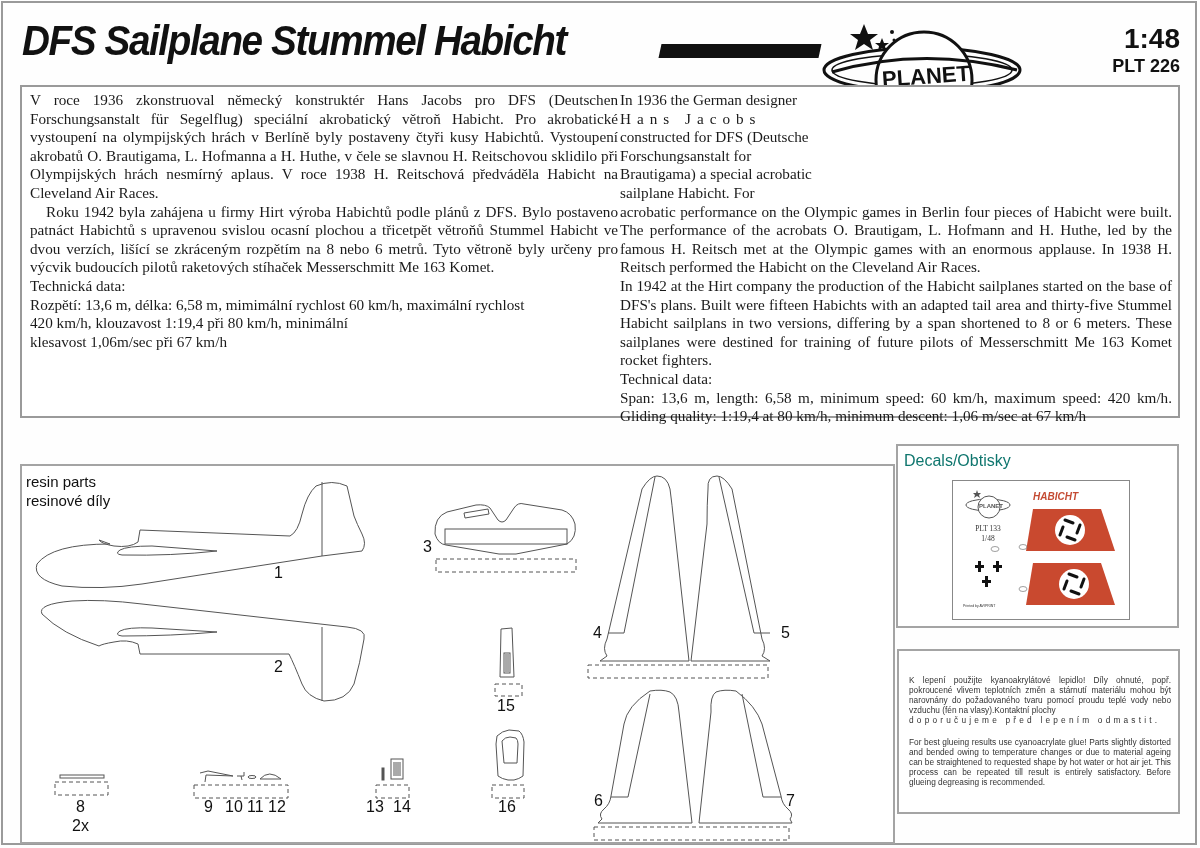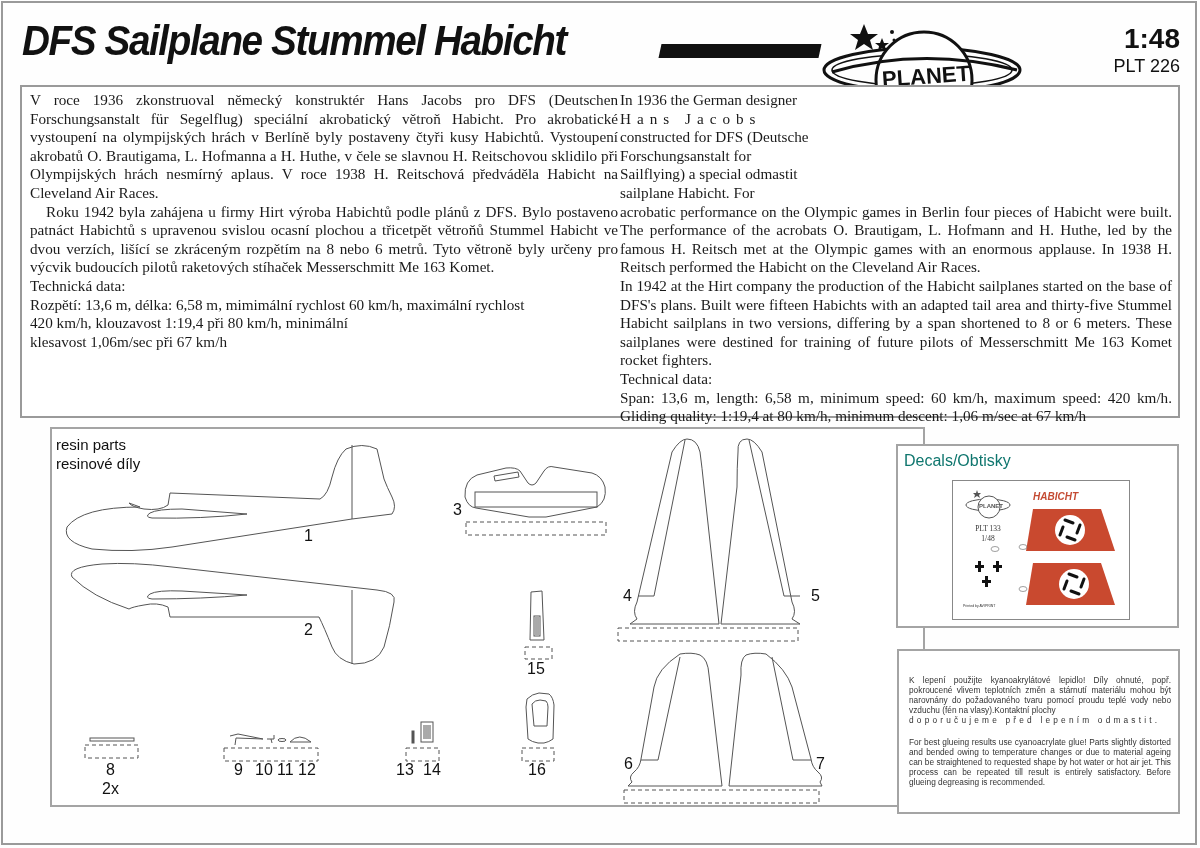--- a/index.html
+++ b/index.html
@@ -17,43 +17,43 @@
     transform:scaleX(0.92); transform-origin:left top; color:#111; line-height:50px;
   }
   .title-bar {
     position:absolute; left:660px; top:44px; width:160px; height:14px; background:#111;
     transform:skewX(-12deg);
   }
   .logo { position:absolute; left:812px; top:18px; width:220px; height:120px; }
   .scale { position:absolute; right:20px; top:24px; font-family:"Liberation Sans", sans-serif;
     font-weight:bold; font-size:28px; color:#111; text-align:right; line-height:30px; }
   .code { position:absolute; right:20px; top:56px; font-family:"Liberation Sans", sans-serif;
-    font-size:18px; color:#111; text-align:right; }
+    font-size:18px; color:#111; text-align:right;font-weight:bold; }
 
   .text-box {
     position:absolute; left:20px; top:85px; width:1160px; height:333px;
     border:2px solid #9a9a9a; box-sizing:border-box; background:#fff;padding-left:10px;
   }
   .cz-col {
     position:absolute; left:8px; top:4px; width:588px; font-size:15.2px; line-height:18.6px;
     text-align:justify;
   }
   .cz-col p, .en-col p { margin:0; }
   .indent { text-indent:16px; }
   .en-col {
     position:absolute; left:598px; top:4px; width:552px; font-size:15.2px; line-height:18.6px;
     text-align:justify;
   }
   .en-head { display:flex; justify-content:space-between;flex-direction:column; }
   .en-head span { display:block; }
   .spread { letter-spacing:6px; }
 
   .parts-box {
-    position:absolute; left:20px; top:427px; width:875px; height:380px;
-    border:2px solid #a4a4a4; box-sizing:border-box; background:#fff;margin-left:30px;
+    position:absolute; left:20px; top:464px; width:875px; height:380px;
+    border:2px solid #a4a4a4; box-sizing:border-box; background:#fff;
   }
   .parts-label { position:absolute; left:4px; top:6px; font-family:"Liberation Sans", sans-serif;
     font-size:15px; line-height:19px; color:#111; }
   .parts-svg { position:absolute; left:-20px; top:-442px; width:1200px; height:848px; pointer-events:none; }
   .num { position:absolute; font-family:"Liberation Sans", sans-serif; font-size:16px; color:#111; }
 
   .decal-box {
     position:absolute; left:896px; top:444px; width:283px; height:184px;
     border:2px solid #a4a4a4; box-sizing:border-box; background:#fff;
   }
@@ -114,21 +114,21 @@
   <div class="en-col">
     <div class="en-head">
       <span>In 1936 the German designer</span>
       <span class="spread">Hans Jacobs</span>
     </div>
     <div class="en-head">
       <span>constructed for DFS (Deutsche</span>
       <span>Forschungsanstalt for</span>
     </div>
     <div class="en-head">
-      <span>Sailflying) a special odmastit</span>
+      <span>Brautigama) a special acrobatic</span>
       <span>sailplane Habicht. For</span>
     </div>
     <p>acrobatic performance on the Olympic games in Berlin four pieces of Habicht were built. The performance of the acrobats O. Brautigam, L. Hofmann and H. Huthe, led by the famous H. Reitsch met at the Olympic games with an enormous applause. In 1938 H. Reitsch performed the Habicht on the Cleveland Air Races.</p>
     <p>In 1942 at the Hirt company the production of the Habicht sailplanes started on the base of DFS's plans. Built were fifteen Habichts with an adapted tail area and thirty-five Stummel Habicht sailplans in two versions, differing by a span shortened to 8 or 6 meters. These sailplanes were destined for training of future pilots of Messerschmitt Me 163 Komet rocket fighters.</p>
     <p>Technical data:</p>
     <p>Span: 13,6 m, length: 6,58 m, minimum speed: 60 km/h, maximum speed: 420 km/h. Gliding quality: 1:19,4 at 80 km/h, minimum descent: 1,06 m/sec at 67 km/h</p>
   </div>
 </div>
 
 <div class="parts-box">

